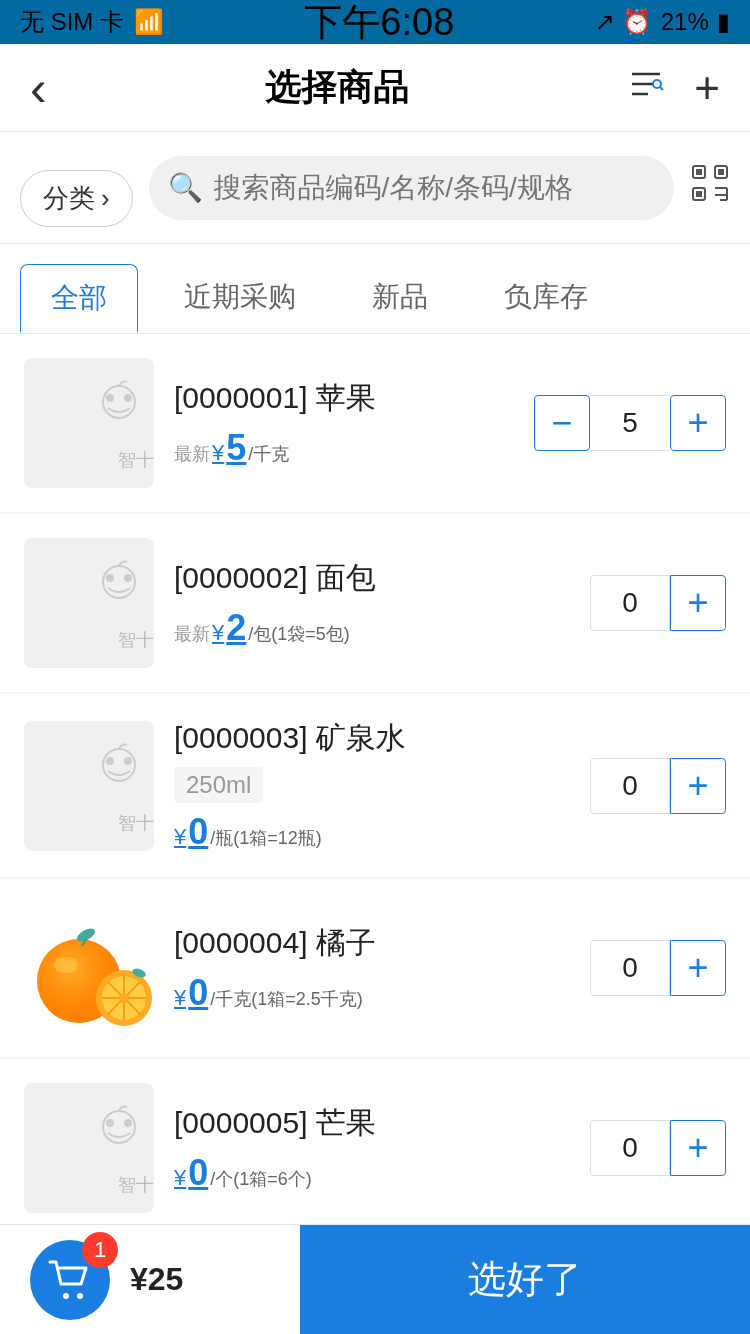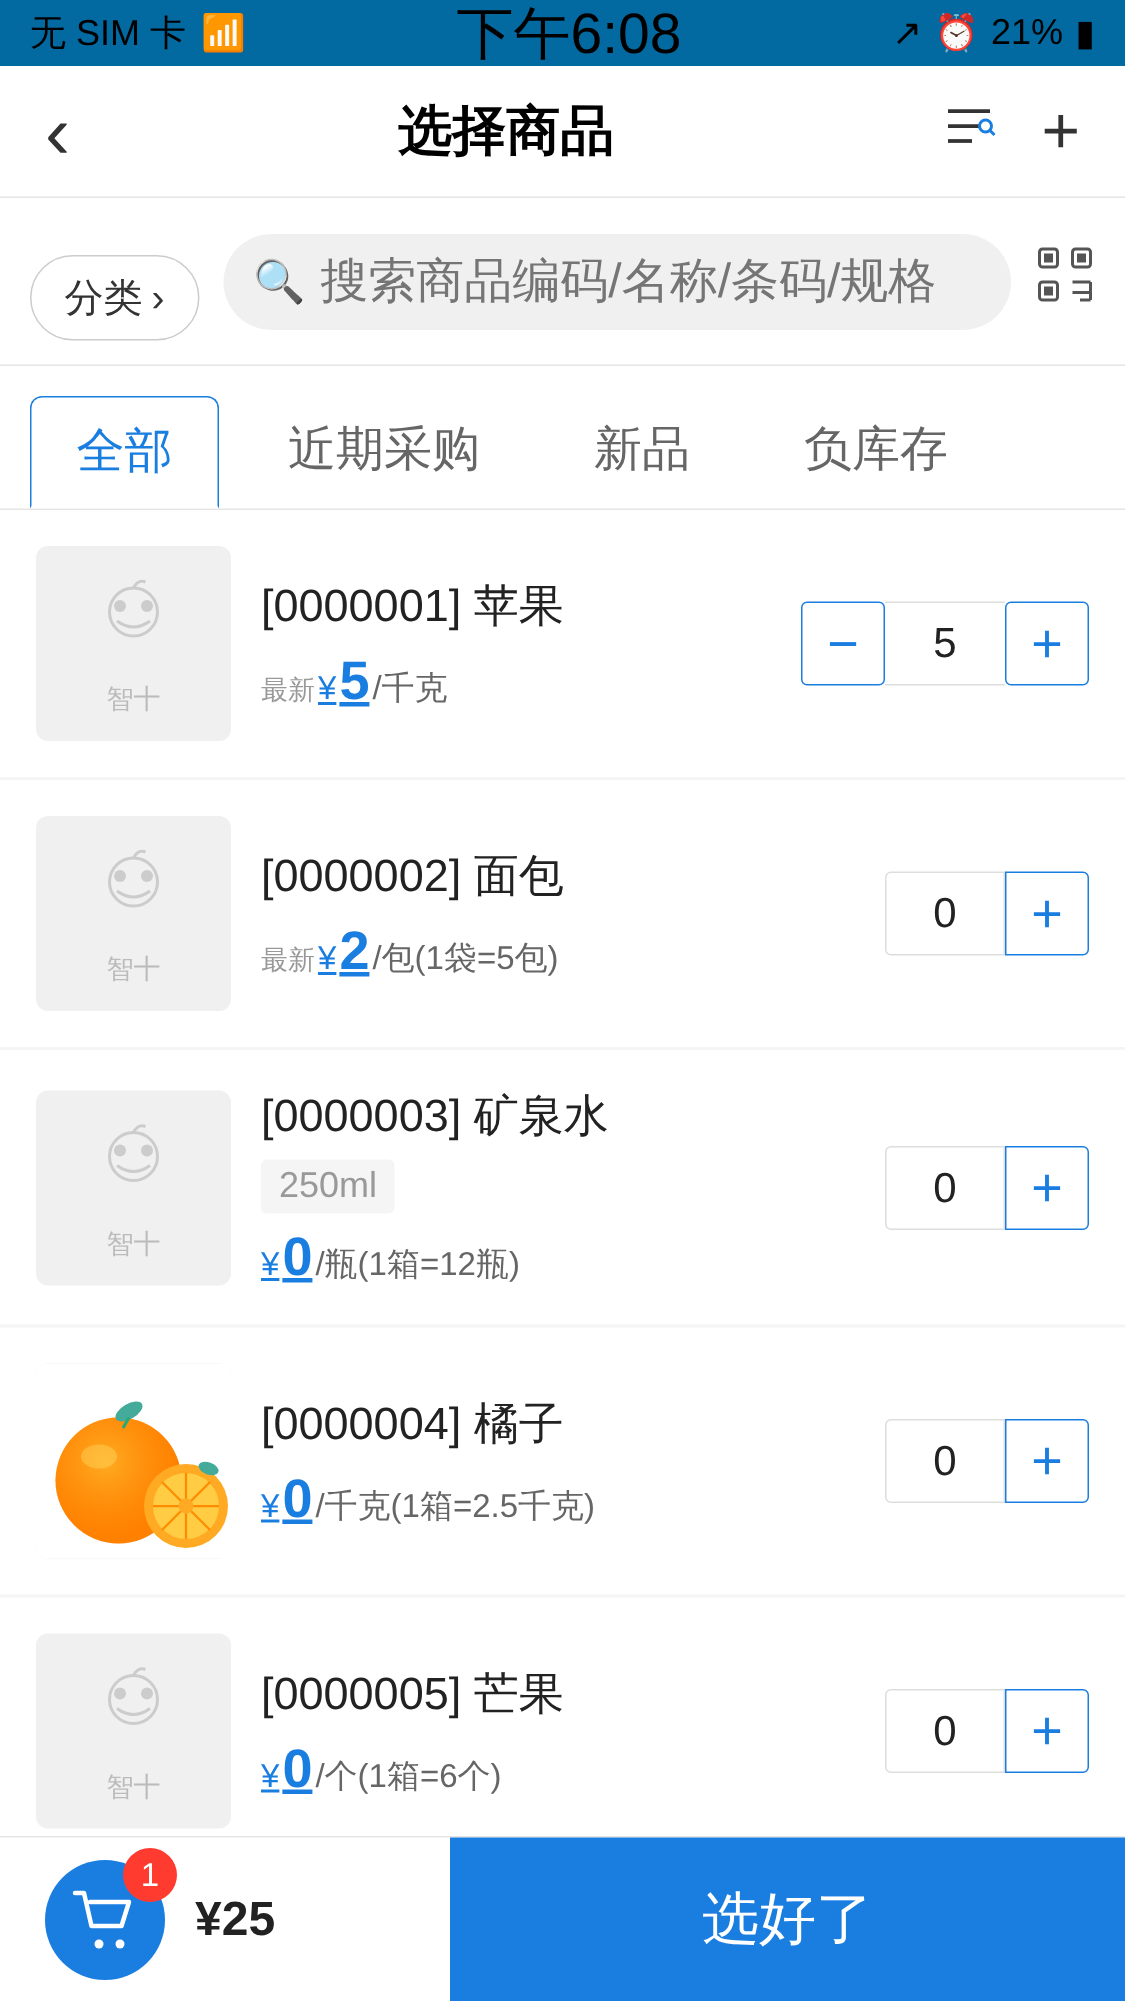--- a/index.html
+++ b/index.html
@@ -98,21 +98,21 @@
     .tab-bar {
       width: 100%;
       background: #fff;
       display: flex;
       padding: 20px 20px 0;
       gap: 16px;
       border-bottom: 1px solid #e5e5e5;
     }
     .tab-item {
       padding: 14px 30px;
-      font-size: 32px;
+      font-size: 28px;
       color: #666;
       border-radius: 8px 8px 0 0;
       cursor: pointer;
     }
     .tab-item.active {
       color: #1a7ee0;
       border: 1px solid #1a7ee0;
       border-bottom: 2px solid #fff;
       background: #fff;
     }
@@ -140,21 +140,21 @@
       display: flex;
       align-items: center;
       justify-content: center;
       overflow: hidden;
     }
     .owl-placeholder {
       width: 100%;
       height: 100%;
       display: flex;
       flex-direction: column;
-      align-items: center;
+      align-items: flex-end;
       justify-content: center;
       color: #bbb;
     }
     .product-info {
       flex: 1;
       display: flex;
       flex-direction: column;
       gap: 8px;
     }
     .product-name {
@@ -174,21 +174,21 @@
     .product-price {
       font-size: 24px;
       color: #666;
       display: flex;
       align-items: baseline;
       gap: 2px;
     }
     .price-label { font-size: 18px; color: #999; }
     .price-currency { font-size: 22px; color: #1a7ee0; text-decoration: underline; }
     .price-value { font-size: 36px; color: #1a7ee0; font-weight: 600; text-decoration: underline; }
-    .price-unit { font-size: 22px; color: #666; }
+    .price-unit { font-size: 18px; color: #666; }
 
     
     .qty-control {
       display: flex;
       align-items: center;
       gap: 0;
       flex-shrink: 0;
     }
     .qty-btn {
       width: 56px;
@@ -355,21 +355,21 @@
   </div>
 </div>
 
 <div class="filter-bar">
   <button class="category-btn">
     <span>分类</span>
     <span>›</span>
   </button>
   <div class="search-box">
     <span>🔍</span>
-    <input type="text" style="border: none; background: transparent; font-size: 32px; color: rgb(153, 153, 153); flex: 1 1 0%; outline: none;" placeholder="搜索商品编码/名称/条码/规格">
+    <input type="text" style="border: none; background: transparent; font-size: 28px; color: rgb(153, 153, 153); flex: 1 1 0%; outline: none;" placeholder="搜索商品编码/名称/条码/规格">
   </div>
   <div class="scan-icon">
     <svg width="40" height="40" viewBox="0 0 40 40" fill="none">
       <rect x="3" y="3" width="12" height="12" rx="2" stroke="#555" stroke-width="2" fill="none"></rect>
       <rect x="6" y="6" width="6" height="6" fill="#555"></rect>
       <rect x="25" y="3" width="12" height="12" rx="2" stroke="#555" stroke-width="2" fill="none"></rect>
       <rect x="28" y="6" width="6" height="6" fill="#555"></rect>
       <rect x="3" y="25" width="12" height="12" rx="2" stroke="#555" stroke-width="2" fill="none"></rect>
       <rect x="6" y="28" width="6" height="6" fill="#555"></rect>
       <line x1="25" y1="25" x2="37" y2="25" stroke="#555" stroke-width="2"></line>

